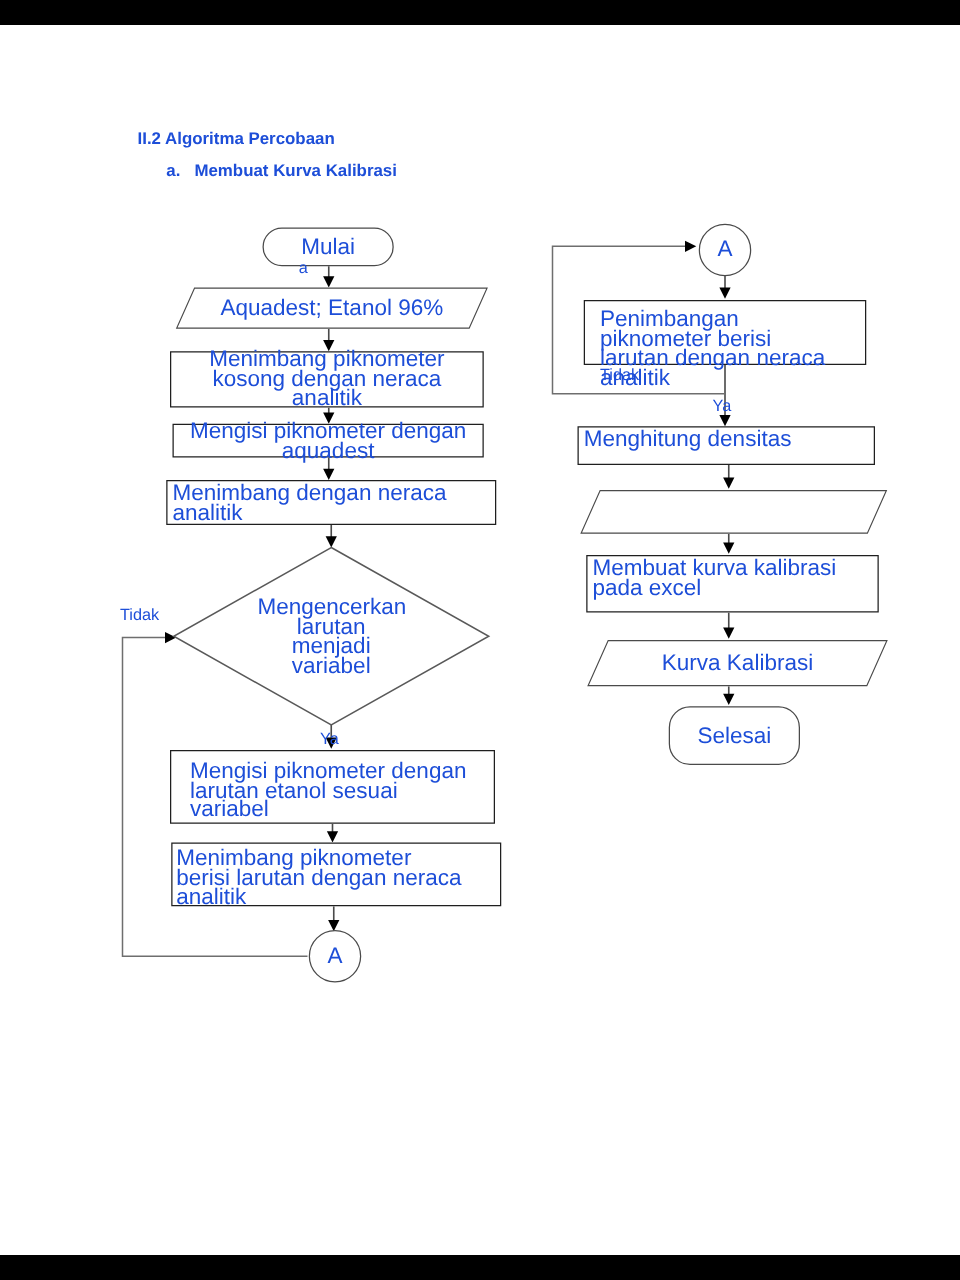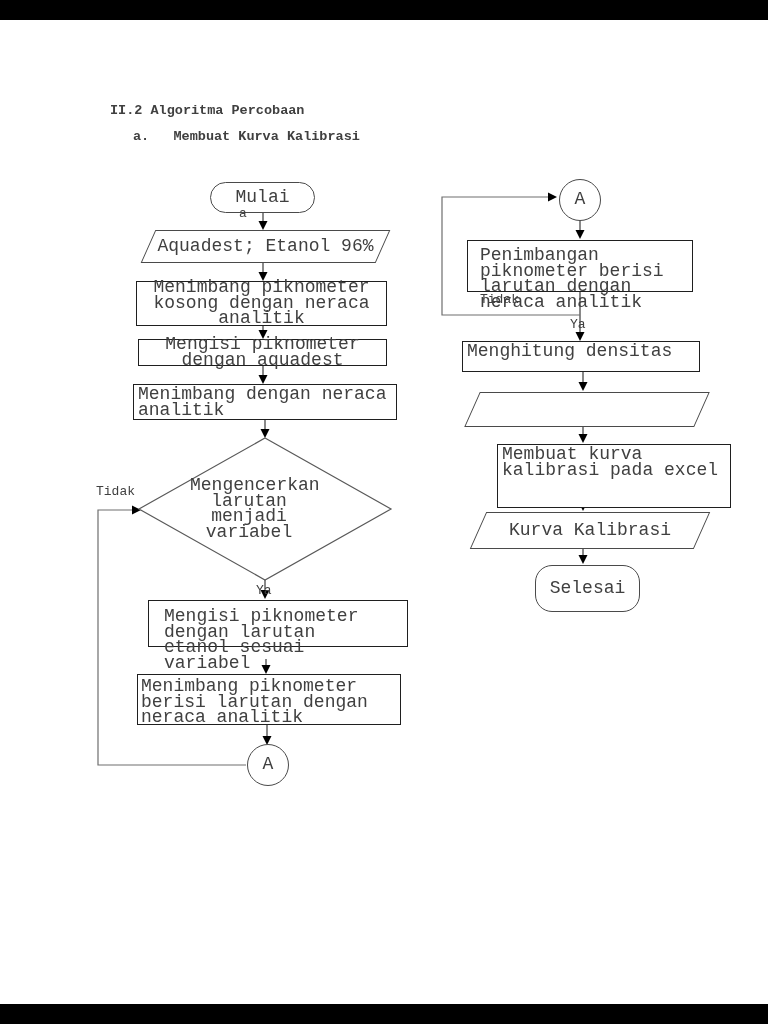--- a/index.html
+++ b/index.html
@@ -1,37 +1,37 @@
 <!DOCTYPE html>
 <html><head>
 <meta charset="utf-8">
 <style>
   html,body{margin:0;padding:0;background:#ffffff;}
   .page{
     position:relative;width:768px;height:1024px;overflow:hidden;
-    background:#ffffff;color:#404040;
-    font-family:Liberation Mono, monospace;
+    background:#ffffff;color:#1d4ed8;
+    font-family:Liberation Sans, sans-serif;
   }
   .bar{position:absolute;left:0;width:768px;background:#000000;}
   .bar.top{top:0;height:20px;}
   .bar.bottom{bottom:0;height:20px;}
   .abs{position:absolute;}
   .hdr{font-weight:bold;font-size:13.5px;white-space:pre;}
   svg.canvas{position:absolute;left:0;top:0;}
   .node{position:absolute;box-sizing:border-box;font-size:18px;line-height:15.5px;}
   .rect{border:1.5px solid #1f1f1f;background:#ffffff;}
   .center{display:flex;align-items:center;justify-content:center;text-align:center;}
   .topleft{padding:2px 3px 0 4px;text-align:left;}
   .oval{border:1.2px solid #4a4a4a;border-radius:17px;background:#ffffff;}
   .circle{border:1.2px solid #4a4a4a;border-radius:50%;background:#ffffff;}
   .para{background:transparent;}
   .para .shape{position:absolute;left:0;top:0;right:0;bottom:0;border:1.2px solid #4a4a4a;background:#ffffff;transform:skewX(-24deg);}
   .para .ptxt{position:absolute;left:0;top:0;right:0;bottom:0;display:flex;align-items:center;justify-content:center;text-align:center;}
   .lbl{position:absolute;font-size:13px;line-height:15px;}
-  .dtext{display:flex;align-items:center;justify-content:flex-start;text-align:center;}
+  .dtext{display:flex;align-items:center;justify-content:center;text-align:center;}
 </style>
 </head>
 <body>
 
 <div class="page">
 
   <div class="bar top"></div>
   <div class="bar bottom"></div>
 
   <div class="abs hdr" style="left:110px;top:103px;">II.2 Algoritma Percobaan</div>
@@ -107,21 +107,21 @@
     <span>Menimbang dengan neraca analitik</span>
   </div>
 
   <div class="node dtext" style="left:190px;top:464px;width:150px;height:90px;">
     <span style="width:118px;">Mengencerkan larutan menjadi variabel</span>
   </div>
 
   <div class="lbl" style="left:96px;top:484px;">Tidak</div>
   <div class="lbl" style="left:256px;top:583px;">Ya</div>
 
-  <div class="node rect" style="left:136px;top:600px;width:260px;height:47px;padding:8px 12px 0 15px;margin-left:12px;">
+  <div class="node rect" style="left:136px;top:600px;width:260px;height:59px;padding:8px 12px 0 15px;">
     <span style="display:inline-block;width:222px;">Mengisi piknometer dengan larutan etanol sesuai variabel</span>
   </div>
 
   <div class="node rect" style="left:137px;top:674px;width:264px;height:51px;padding:4px 0 0 3px;">
     <span style="display:inline-block;width:235px;">Menimbang piknometer berisi larutan dengan neraca analitik</span>
   </div>
 
   <div class="node circle center" style="left:247px;top:744px;width:42px;height:42px;">
     <span>A</span>
   </div>
@@ -140,21 +140,21 @@
   <div class="node rect topleft" style="left:462px;top:341px;width:238px;height:31px;">
     <span>Menghitung densitas</span>
   </div>
 
   <div class="lbl" style="left:557px;top:376px;margin-top:28px;">Densitas</div>
 
   <div class="node para" style="left:472px;top:392px;width:230px;height:35px;">
     <div class="shape"></div>
   </div>
 
-  <div class="node rect topleft" style="left:497px;top:444px;width:234px;height:64px;">
+  <div class="node rect topleft" style="left:469px;top:444px;width:234px;height:46px;">
     <span>Membuat kurva kalibrasi pada excel</span>
   </div>
 
   <div class="node para" style="left:478px;top:512px;width:224px;height:37px;">
     <div class="shape"></div>
     <div class="ptxt">Kurva Kalibrasi</div>
   </div>
 
   <div class="node oval center" style="left:535px;top:565px;width:105px;height:47px;">
     <span>Selesai</span>

